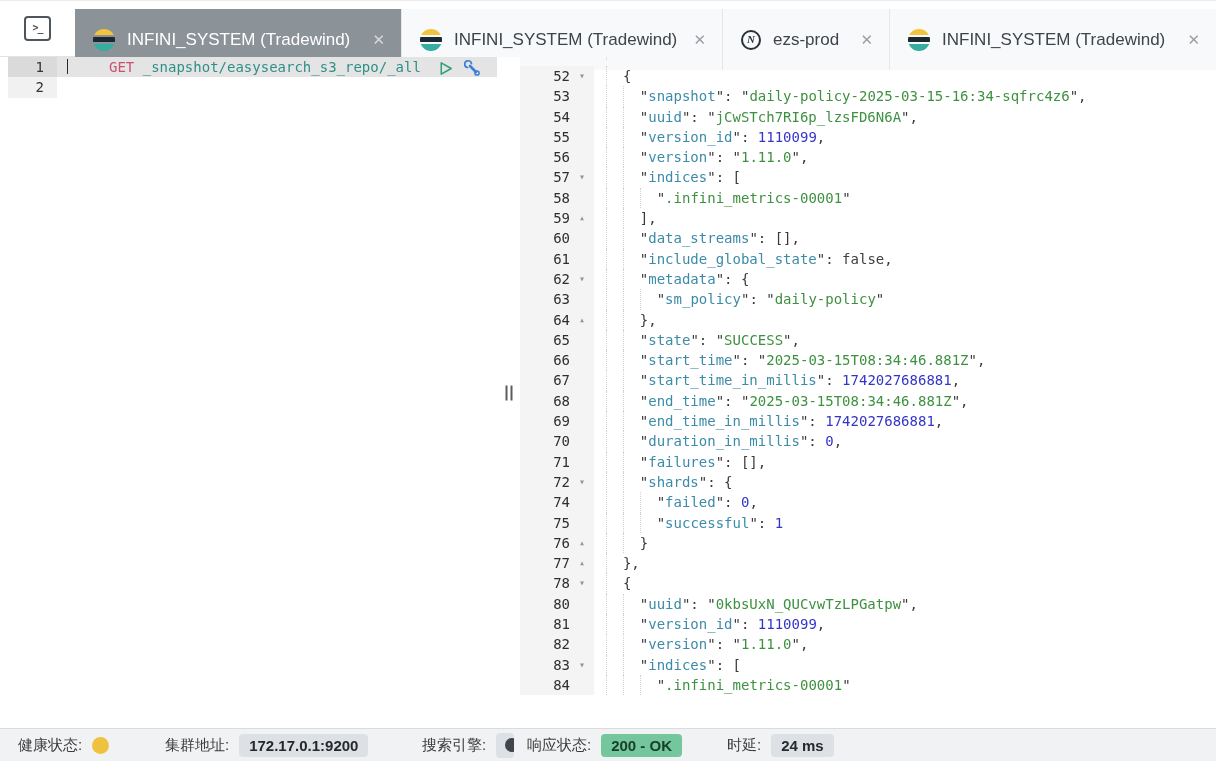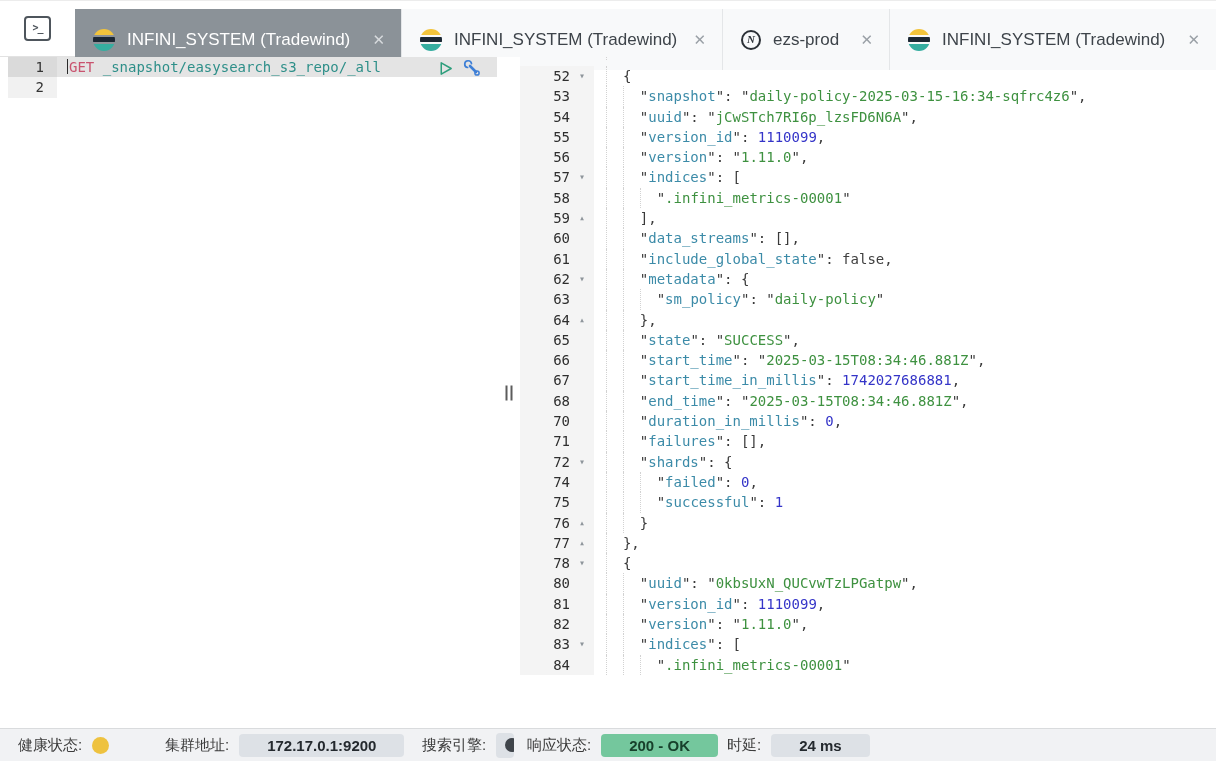--- a/index.html
+++ b/index.html
@@ -35,21 +35,21 @@
           font:14px/20.3px "DejaVu Sans Mono",monospace; color:#333; }
   .left-pane { width:497px; position:relative; overflow:hidden; }
   .erow { display:flex; height:20.3px; margin-left:8px; }
   .erow .gut { width:49px; background:#f1f1f1; color:#333; text-align:right;
                padding-right:13px; flex:0 0 49px; }
   .erow .code { flex:1; padding-left:10px; white-space:pre; }
   .erow.active { background:#e4e4e4; }
   .erow.active .gut { background:#dadada; }
   .caret { display:inline-block; width:0; border-left:1.5px solid #2a2a2a;
            height:15px; vertical-align:-2px; margin-right:1px; }
-  .smethod { color:#c9536f; }
+  .smethod { color:#c9536f;padding-left:40px; }
   .spath { color:#2e8f89; }
   .actions { position:absolute; top:2px; right:16px; display:flex; gap:9px; align-items:center; }
   .actions svg { display:block; cursor:pointer; }
 
   .divider { width:23px; position:relative; background:#fff; }
   .divider .handle { position:absolute; top:50%; left:50%; transform:translate(-50%,-50%);
                      width:7px; height:15px; border-left:2px solid #5c5c5c;
                      border-right:2px solid #5c5c5c; cursor:col-resize; }
 
   .right-pane { flex:1; overflow:hidden; }
@@ -66,21 +66,21 @@
   .sp { color:#3a3a3a; } .sk { color:#3c8ba8; } .ss { color:#3e9140; }
   .sn { color:#3434c8; } .sb { color:#404040; }
 
   
   .statusbar { height:33px; background:#f1f2f4; border-top:1px solid #d9dbdd;
                position:relative; font-size:15px; color:#3d3d3d; }
   .sgroup { position:absolute; top:0; height:100%; display:flex; align-items:center; gap:10px; white-space:nowrap; }
   .g-health { left:18px; } .g-cluster { left:165px; } .g-engine { left:422px; }
   .g-response { left:527px; } .g-latency { left:727px; }
   .dot { width:17px; height:17px; border-radius:50%; }
-  .badge { background:#dde1e6; border-radius:4px; padding:3px 28px;
+  .badge { background:#dde1e6; border-radius:4px; padding:3px 10px;
            color:#24292e; font-weight:bold; font-size:15px; }
   .badge.green { color:#17402b; }
   .badge.clipped { width:18px; padding:3px 2px; height:25px; position:relative; overflow:hidden; }
   .badge.clipped .sliver { position:absolute; right:-5px; top:5px; width:14px; height:14px;
                            border-radius:50%; background:#40454b; }
 </style>
 </head>
 <body>
 
 <div class="tabbar">
@@ -222,20 +222,24 @@
         </div>
         <div class="crow">
           <div class="gut"><span>67</span></div>
           <div class="code"><span class="ig"></span><span class="ig"></span><span class="sp">"</span><span class="sk">start_time_in_millis</span><span class="sp">": </span><span class="sn">1742027686881</span><span class="sp">,</span></div>
         </div>
         <div class="crow">
           <div class="gut"><span>68</span></div>
           <div class="code"><span class="ig"></span><span class="ig"></span><span class="sp">"</span><span class="sk">end_time</span><span class="sp">": "</span><span class="ss">2025-03-15T08:34:46.881Z</span><span class="sp">",</span></div>
         </div>
         <div class="crow">
+          <div class="gut"><span>69</span></div>
+          <div class="code"><span class="ig"></span><span class="ig"></span><span class="sp">"</span><span class="sk">end_time_in_millis</span><span class="sp">": </span><span class="sn">1742027686881</span><span class="sp">,</span></div>
+        </div>
+        <div class="crow">
           <div class="gut"><span>70</span></div>
           <div class="code"><span class="ig"></span><span class="ig"></span><span class="sp">"</span><span class="sk">duration_in_millis</span><span class="sp">": </span><span class="sn">0</span><span class="sp">,</span></div>
         </div>
         <div class="crow">
           <div class="gut"><span>71</span></div>
           <div class="code"><span class="ig"></span><span class="ig"></span><span class="sp">"</span><span class="sk">failures</span><span class="sp">": [],</span></div>
         </div>
         <div class="crow">
           <div class="gut"><span>72</span><span class="fold">▾</span></div>
           <div class="code"><span class="ig"></span><span class="ig"></span><span class="sp">"</span><span class="sk">shards</span><span class="sp">": {</span></div>

